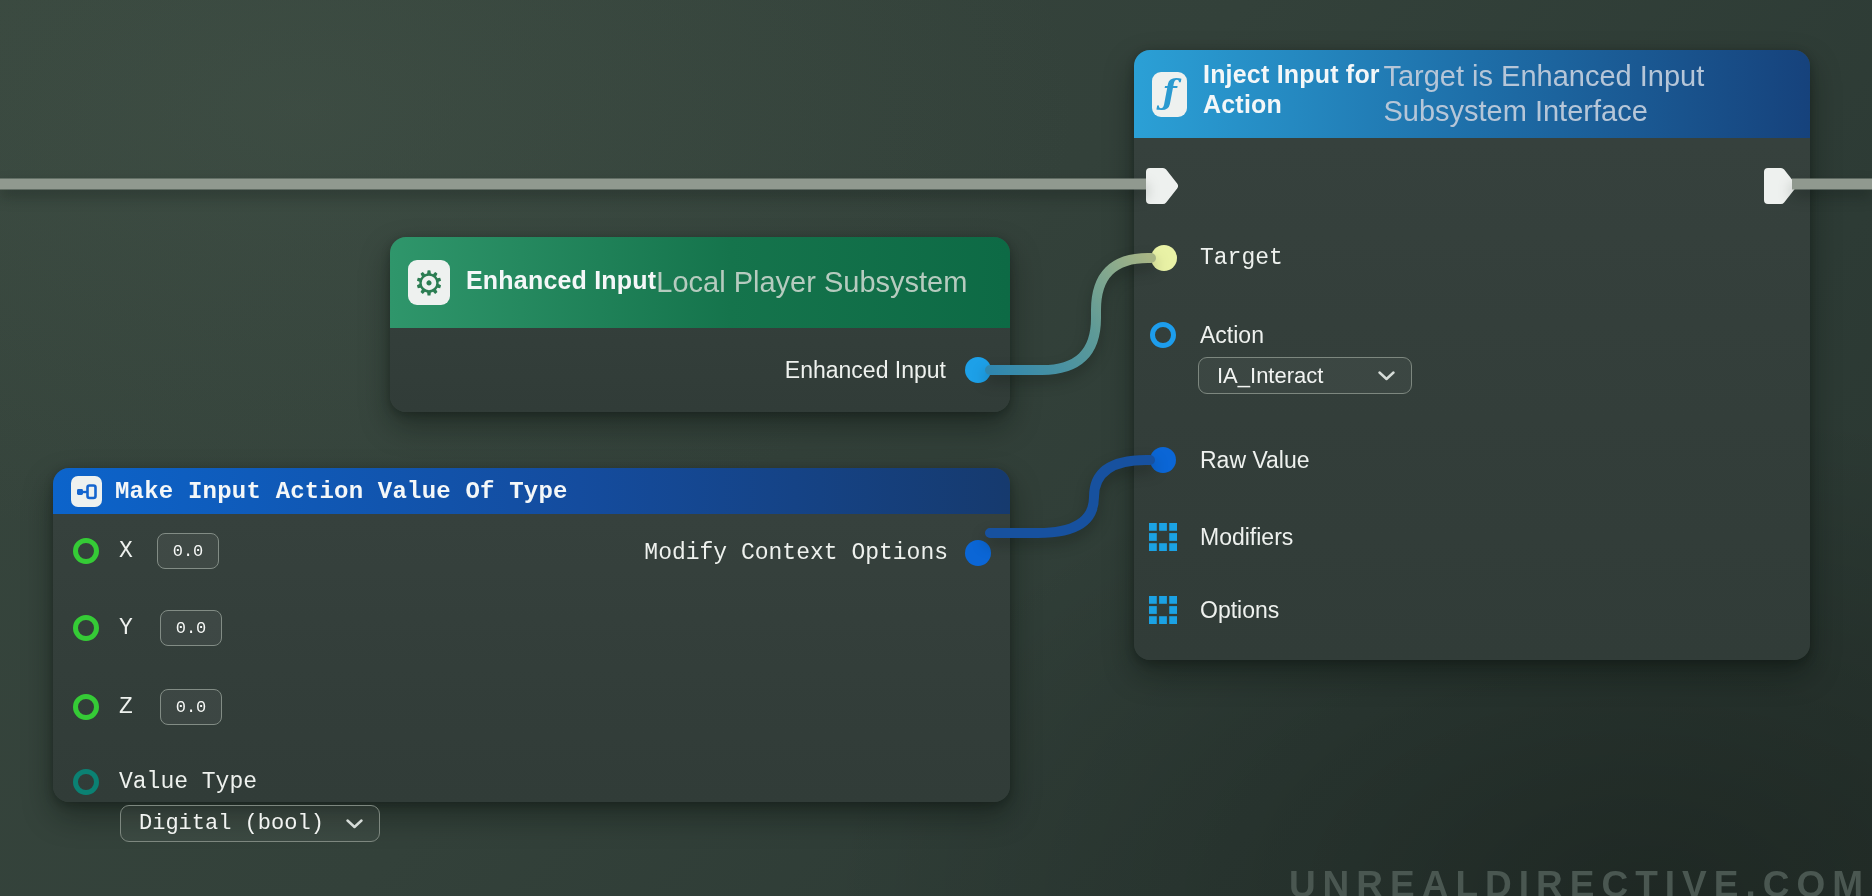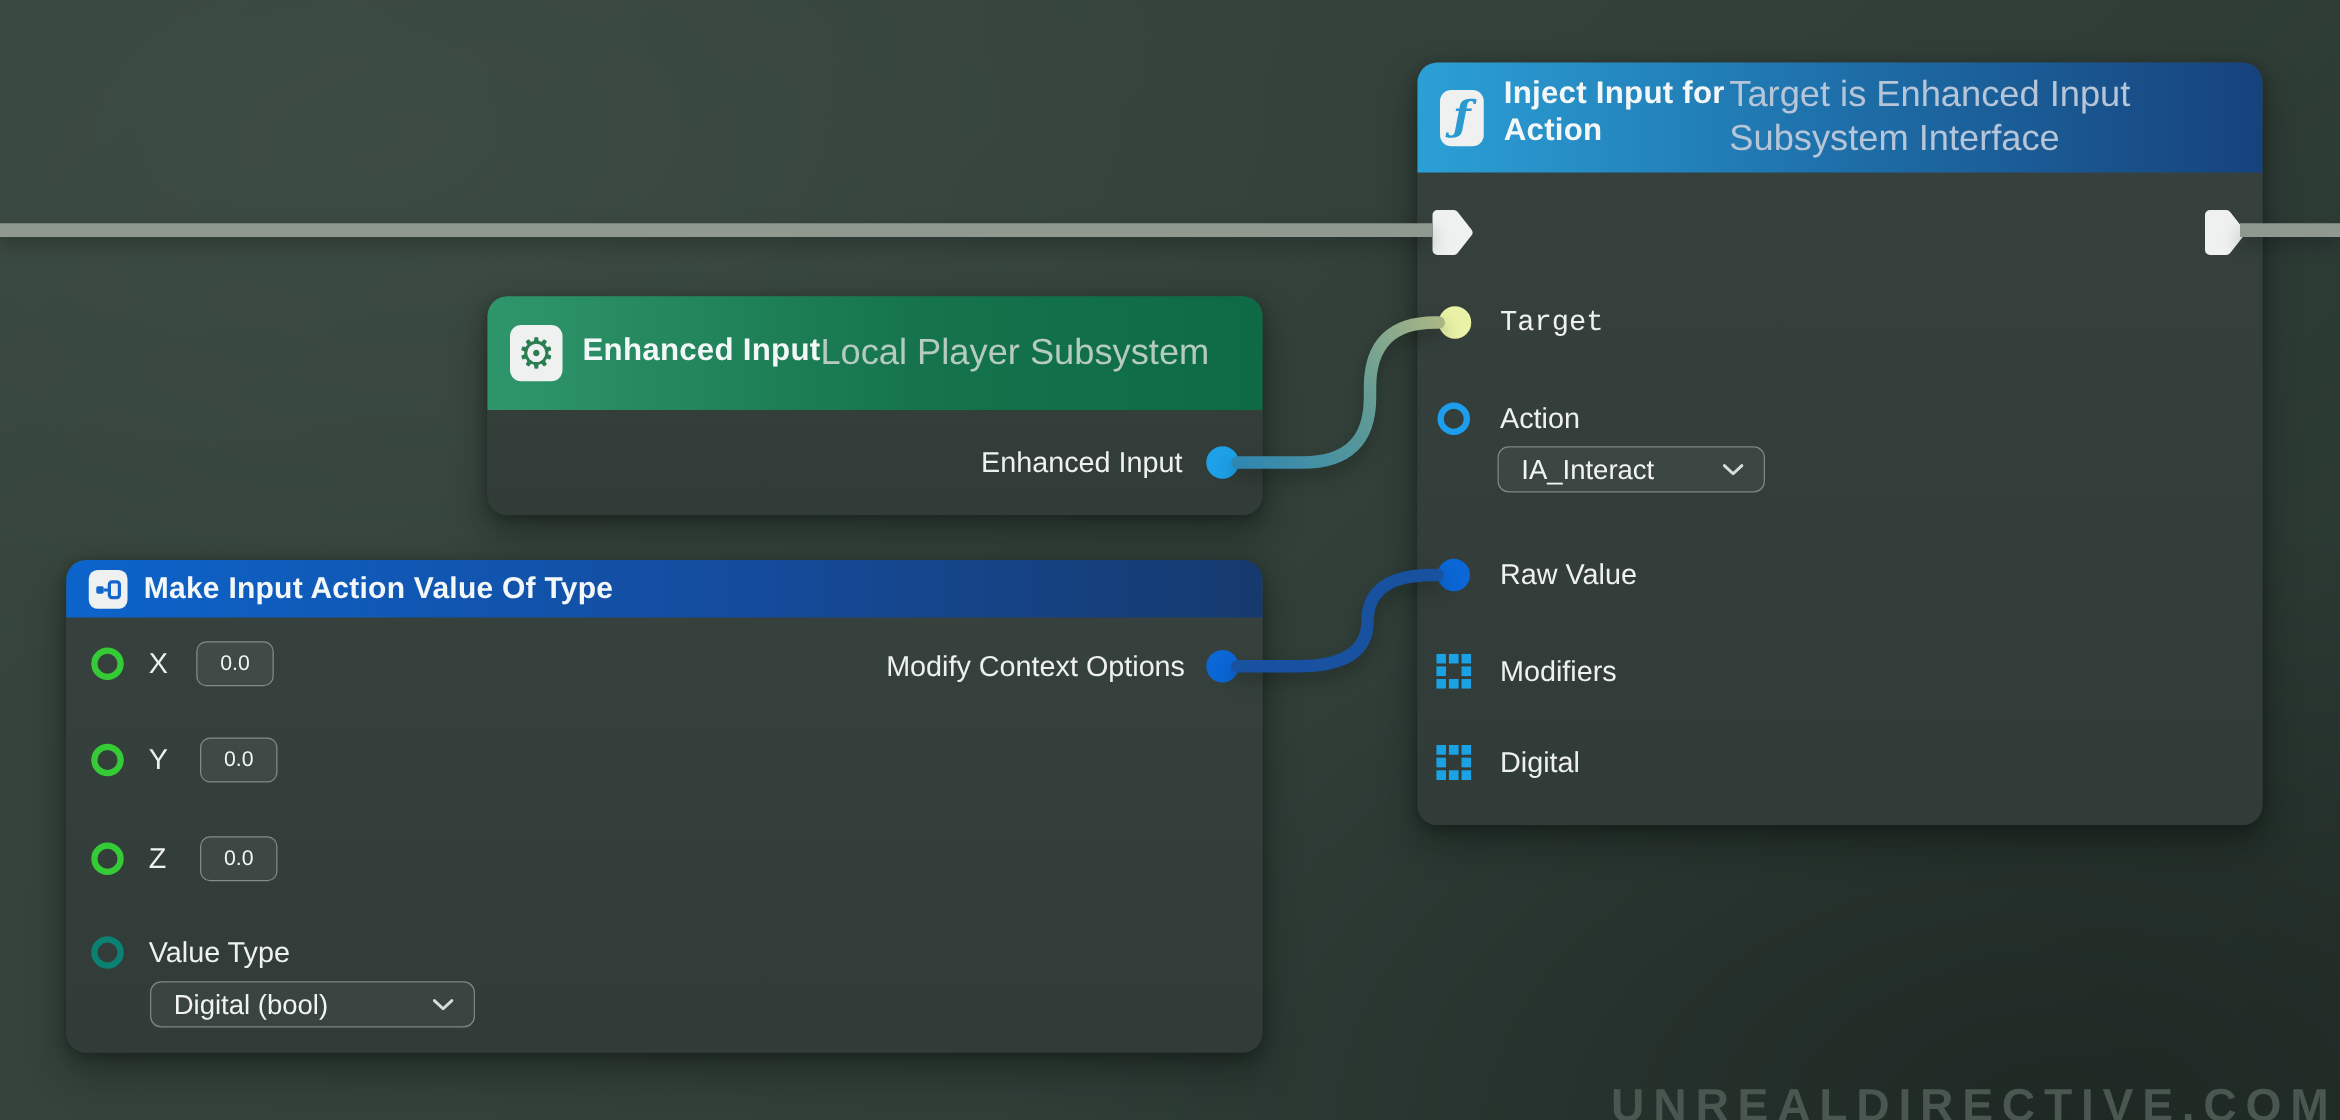--- a/index.html
+++ b/index.html
@@ -61,21 +61,21 @@
       </div>
       <div class="hdr-text">
         <span class="hdr-title">Enhanced Input</span>
         <span class="hdr-sub" style="color:#b6cbbf;">Local Player Subsystem</span>
       </div>
     </div>
     <span class="pin-label" style="right:64px;top:133px;left:auto;">Enhanced Input</span>
     <span class="pin-dot" style="left:575px;top:120px;background:#1da0e8;"></span>
   </div>
 
-  <div class="node" style="left:53px;top:448px;width:957px;height:394px;">
+  <div class="node" style="left:53px;top:468px;width:957px;height:334px;font-family:Liberation Mono, monospace;">
     <div class="node-header" style="height:46px;background:linear-gradient(90deg,#0c64cb 0%,#144c9e 55%,#163a6e 100%);gap:13px;">
       <div class="icon-box" style="width:31px;height:31px;border-radius:7px;">
         <svg width="21" height="21" viewBox="0 0 21 21">
           <rect x="1" y="8" width="6" height="6" rx="1.4" fill="#1565cf"></rect>
           <path d="M7 11 H11" stroke="#1565cf" stroke-width="2.4"></path>
           <rect x="11.5" y="4.5" width="8" height="12.5" rx="2" fill="none" stroke="#1565cf" stroke-width="2.6"></rect>
         </svg>
       </div>
       <span class="hdr-title" style="font-size:24px;font-weight:600;">Make Input Action Value Of Type</span>
     </div>
@@ -157,21 +157,21 @@
         <rect x="0" y="0" width="7.5" height="7.5"></rect>
           <rect x="9.75" y="0" width="7.5" height="7.5"></rect>
           <rect x="19.5" y="0" width="7.5" height="7.5"></rect>
         <rect x="0" y="9.75" width="7.5" height="7.5"></rect>
           <rect x="19.5" y="9.75" width="7.5" height="7.5"></rect>
         <rect x="0" y="19.5" width="7.5" height="7.5"></rect>
           <rect x="9.75" y="19.5" width="7.5" height="7.5"></rect>
           <rect x="19.5" y="19.5" width="7.5" height="7.5"></rect>
       </g>
     </svg>
-    <span class="pin-label" style="left:66px;top:560px;">Digital</span>
+    <span class="pin-label" style="left:66px;top:560px;">Options</span>
   </div>
 
   <svg class="wires" width="1872" height="896" viewBox="0 0 1872 896">
     <defs>
       <linearGradient id="gradTarget" gradientUnits="userSpaceOnUse" x1="989" y1="370" x2="1150" y2="258">
         <stop offset="0" stop-color="#2f87b0"></stop>
         <stop offset="0.55" stop-color="#5e9a97"></stop>
         <stop offset="1" stop-color="#a8b585"></stop>
       </linearGradient>
     </defs>

